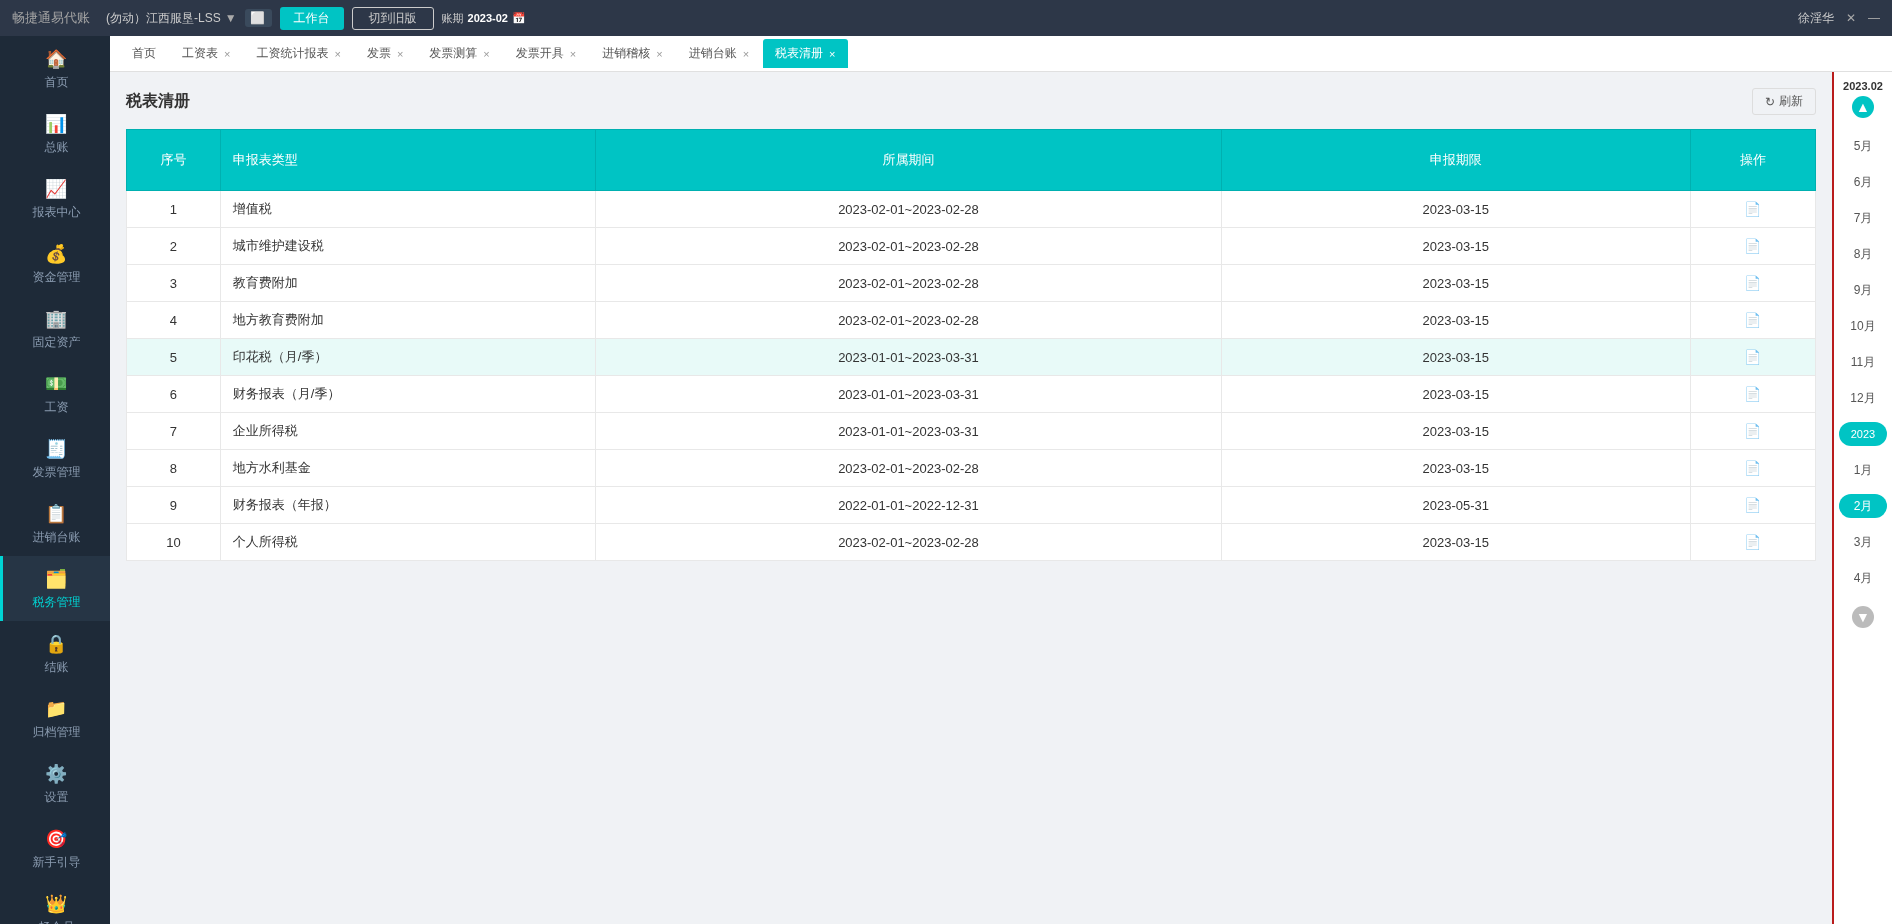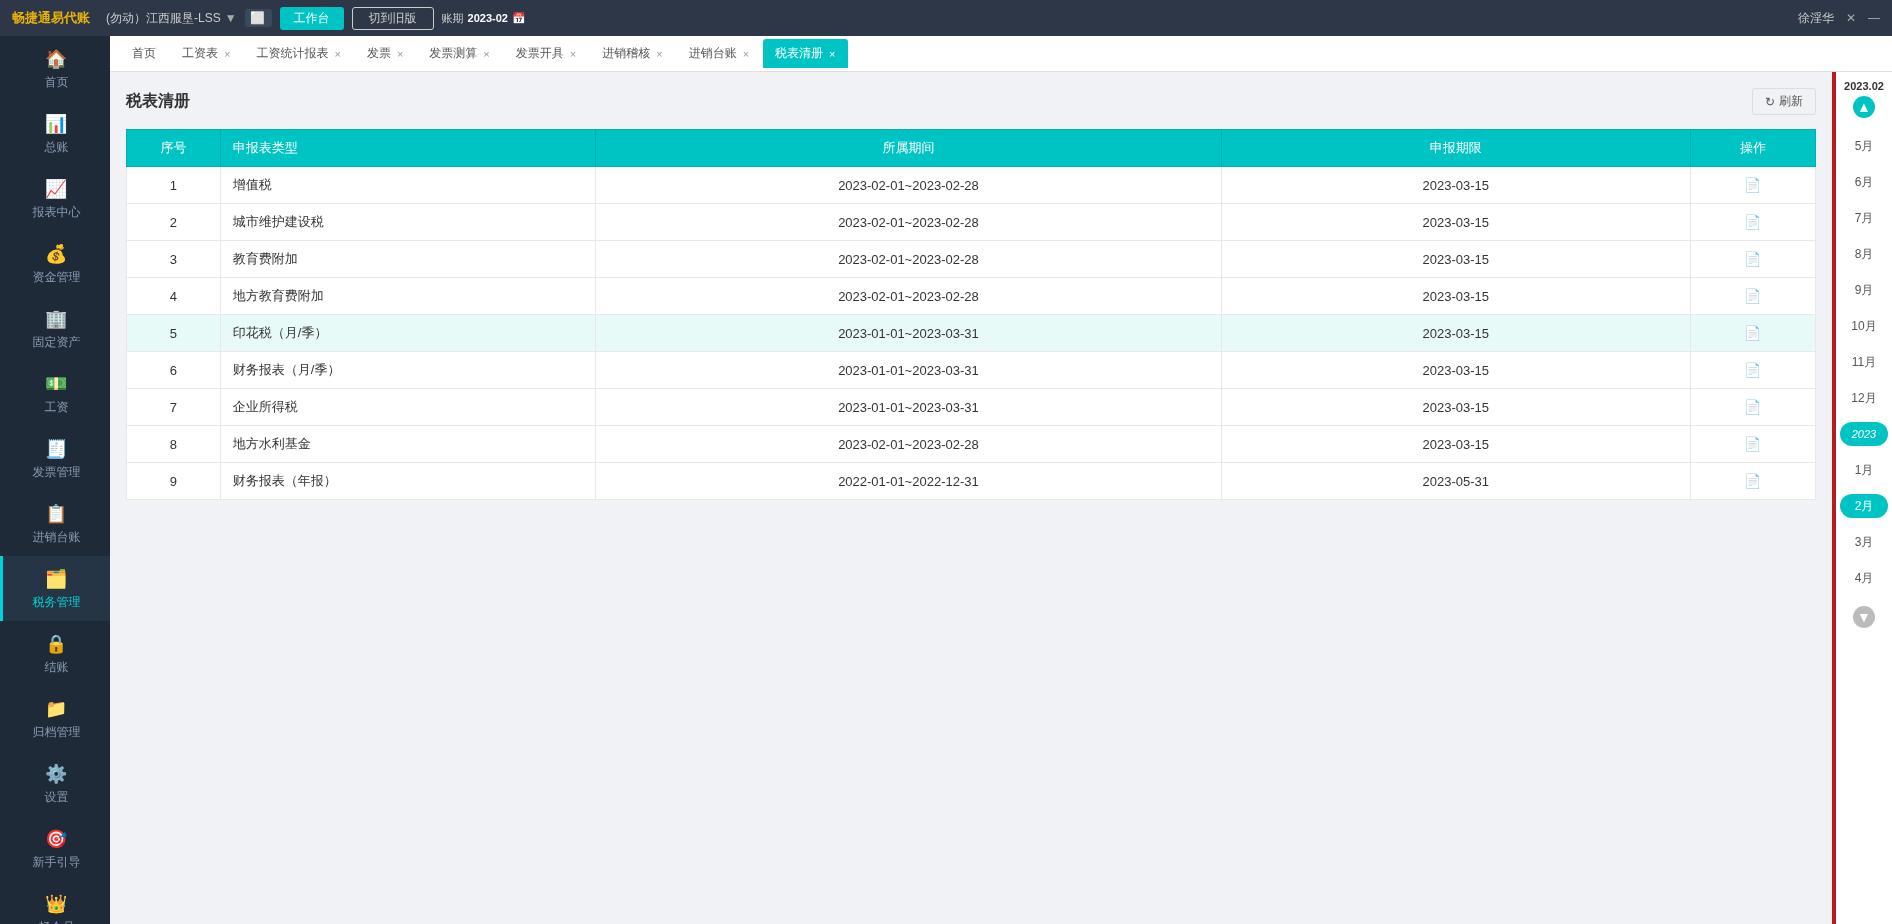--- a/index.html
+++ b/index.html
@@ -9,23 +9,23 @@
     .top-bar {
       height: 36px;
       background: #2d3748;
       display: flex;
       align-items: center;
       padding: 0 12px;
       gap: 8px;
       flex-shrink: 0;
     }
     .top-bar-logo {
-      color: #eab308;
+      color: #a3a3a3;
       font-size: 13px;
-      font-weight: bold;
+      font-weight: normal;
       margin-right: 8px;
     }
     .top-bar-company {
       color: #ccc;
       font-size: 12px;
       display: flex;
       align-items: center;
       gap: 4px;
     }
     .top-bar-icon-btn {
@@ -192,21 +192,21 @@
     
     .data-table {
       width: 100%;
       border-collapse: collapse;
     }
     .data-table thead tr {
       background: #00c4c4;
       color: #fff;
     }
     .data-table thead th {
-      padding: 9px 12px;
+      padding: 21px 12px;
       font-size: 13px;
       font-weight: normal;
       text-align: center;
       border: 1px solid #00b0b0;
     }
     .data-table thead th:first-child { width: 60px; }
     .data-table thead th:nth-child(2) { text-align: left; width: 240px; }
     .data-table thead th:nth-child(3) { width: 400px; }
     .data-table thead th:nth-child(4) { width: 300px; font-family: Liberation Serif, serif; }
     .data-table thead th:last-child { width: 80px; }
@@ -227,21 +227,21 @@
     .action-icon {
       color: #00c4c4;
       cursor: pointer;
       font-size: 14px;
     }
 
     
     .right-panel {
       width: 60px;
       background: #fff;
-      border-left: 4px solid #b91c1c;
+      border-left: 2px solid #b91c1c;
       display: flex;
       flex-direction: column;
       align-items: center;
       padding: 8px 0;
       overflow-y: auto;
       flex-shrink: 0;
     }
     .panel-year-label {
       font-size: 11px;
       color: #333;
@@ -277,21 +277,20 @@
     .panel-month-item.active {
       background: #00c4c4;
       color: #fff;
       border-radius: 12px;
     }
     .panel-month-item.year-label {
       background: #00c4c4;
       color: #fff;
       border-radius: 12px;
       font-size: 11px;
-      font-style: italic;
     }
     .panel-down-btn {
       background: #bbb;
       border: none;
       color: #fff;
       border-radius: 50%;
       width: 22px;
       height: 22px;
       cursor: pointer;
       font-size: 14px;
@@ -506,20 +505,27 @@
     <td>2023-03-15</td>
     <td><span class="action-icon">📄</span></td>
   </tr>
               <tr>
     <td>9</td>
     <td>财务报表（年报）</td>
     <td>2022-01-01~2022-12-31</td>
     <td>2023-05-31</td>
     <td><span class="action-icon">📄</span></td>
   </tr>
+              <tr>
+    <td>10</td>
+    <td>个人所得税</td>
+    <td>2023-02-01~2023-02-28</td>
+    <td>2023-03-15</td>
+    <td><span class="action-icon">📄</span></td>
+  </tr>
             </tbody>
         </table>
       </div>
 
       <div class="right-panel">
         <span class="panel-year-label">2023.02</span>
         <button class="panel-up-btn">▲</button>
         <div id="month-list">
             <div class="panel-month-item">5月</div>
             <div class="panel-month-item">6月</div>

